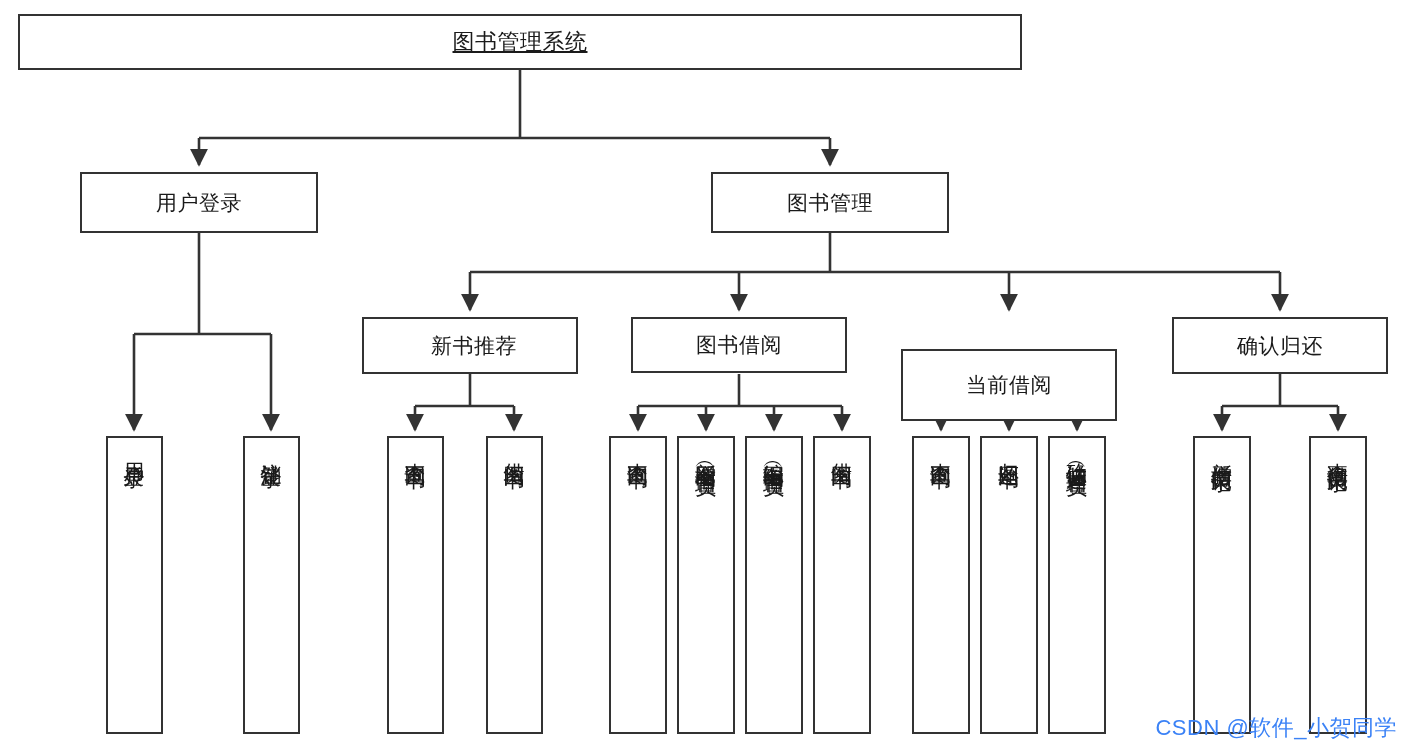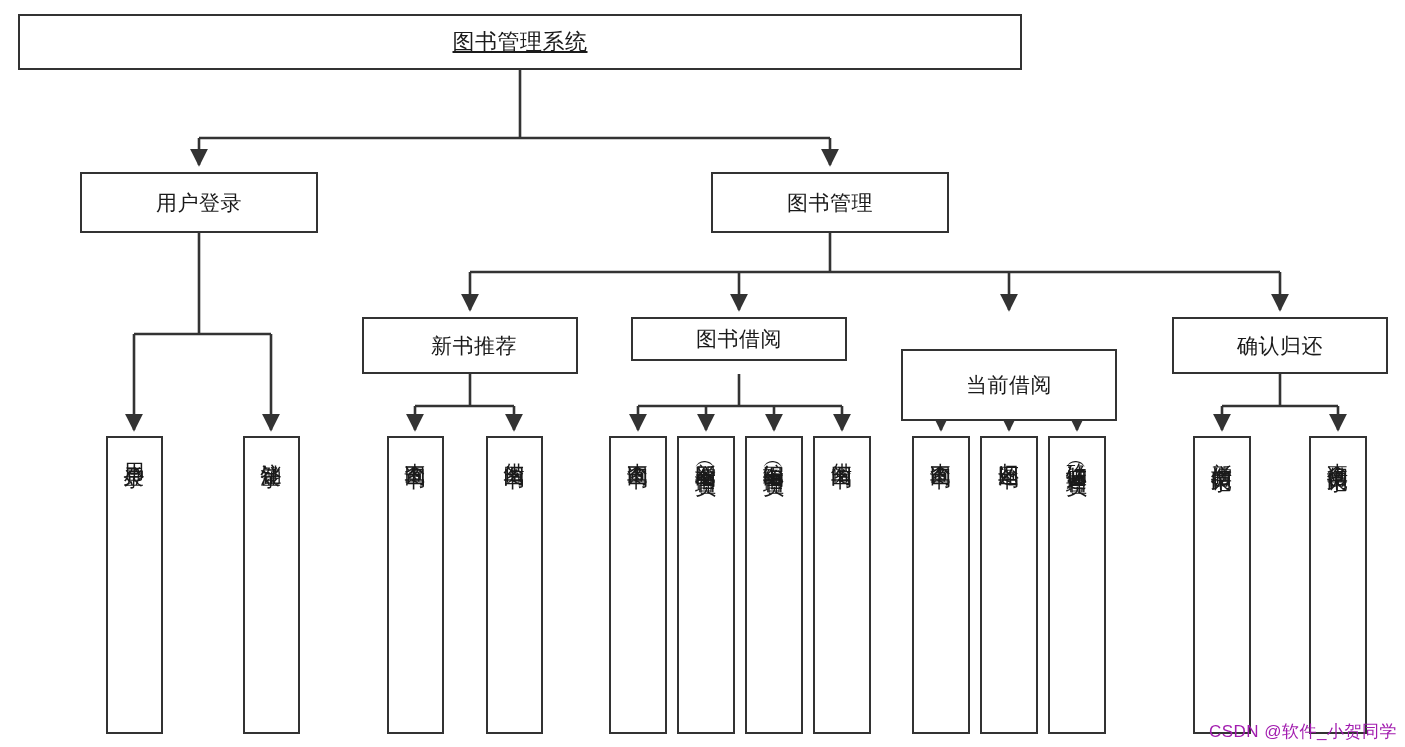--- a/index.html
+++ b/index.html
@@ -51,22 +51,22 @@
     line-height: 1;
     white-space: nowrap;
   }
   .node.root {
     font-size: 22px;
   }
   .watermark {
     position: absolute;
     right: 8px;
     bottom: 4px;
-    font-size: 17px;
-    color: #a21caf;
+    font-size: 22px;
+    color: #3b82f6;
     white-space: nowrap;
     letter-spacing: 0.5px;
     margin-left: 24px;
   }
 </style>
 </head>
 <body>
 
 <div id="canvas">
 
@@ -127,21 +127,21 @@
   <div class="node horiz" style="left:80px; top:172px; width:238px; height:61px;">
     <span>用户登录</span>
   </div>
   <div class="node horiz" style="left:711px; top:172px; width:238px; height:61px;">
     <span>图书管理</span>
   </div>
 
   <div class="node horiz" style="left:362px; top:317px; width:216px; height:57px;padding-left:8px;">
     <span>新书推荐</span>
   </div>
-  <div class="node horiz" style="left:631px; top:317px; width:216px; height:44px;">
+  <div class="node horiz" style="left:631px; top:317px; width:216px; height:56px;">
     <span>图书借阅</span>
   </div>
   <div class="node horiz" style="left:901px; top:317px; width:216px; height:72px;margin-top:32px;">
     <span>当前借阅</span>
   </div>
   <div class="node horiz" style="left:1172px; top:317px; width:216px; height:57px;">
     <span>确认归还</span>
   </div>
 
   <div class="node vert" style="left:106px; top:436px; width:57px; height:298px;">

